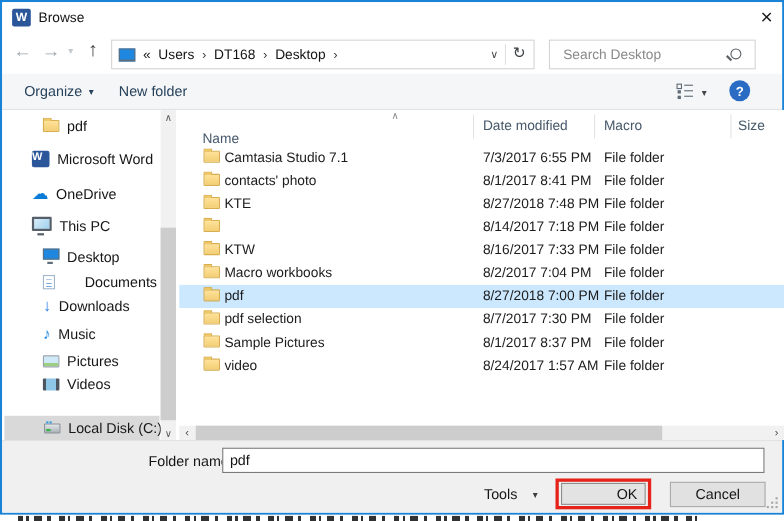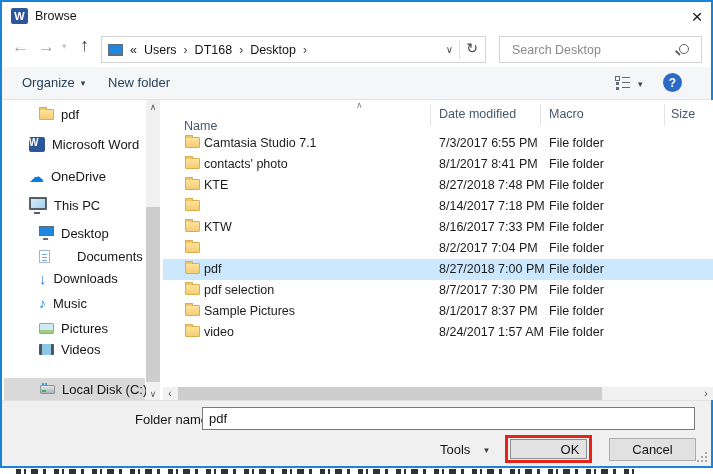--- a/index.html
+++ b/index.html
@@ -29,21 +29,21 @@
   .nav-up{position:absolute;left:78px;top:3px;font-size:18px;color:#3f4447;}
   .addrbox{position:absolute;left:99px;top:4px;width:385px;height:27px;border:1px solid #d4d4d4;
            box-sizing:border-box;background:#fff;display:flex;align-items:center;padding-left:6px;}
   .addr-loc-icon{width:13px;height:9px;background:#1f87e0;border:1px solid #5d6f7d;
                  border-bottom-width:2px;margin-right:7px;}
   .crumb{font-size:12.5px;color:#141414;margin-right:7px;white-space:nowrap;}
   .crumb-sep{font-size:12px;color:#3c3c3c;margin-right:7px;}
   .addr-chevron{position:absolute;right:32px;top:7px;font-size:10px;color:#4a4a4a;}
   .addr-div{position:absolute;right:25px;top:3px;width:1px;height:19px;background:#e0e0e0;}
   .addr-refresh{position:absolute;right:4px;top:3px;font-size:14px;color:#3f4447;width:18px;text-align:center;}
-  .searchbox{position:absolute;left:497px;top:4px;width:203px;height:27px;border:1px solid #d4d4d4;
+  .searchbox{position:absolute;left:497px;top:4px;width:188px;height:27px;border:1px solid #d4d4d4;
              box-sizing:border-box;background:#fff;}
   .search-ph{position:absolute;left:12px;top:6px;font-size:12.5px;color:#8a8a8a;}
   .mag{position:absolute;right:12px;top:7px;width:8px;height:8px;border:1.5px solid #5c6166;
        border-radius:50%;}
   .mag::after{content:"";position:absolute;left:-5px;top:7px;width:6px;height:1.5px;background:#5c6166;
               transform:rotate(45deg);}
 
   
   .toolbar{position:absolute;left:0;top:65px;width:709px;height:33px;background:#f5f6f7;
            border-bottom:1px solid #e2e3e4;box-sizing:border-box;}
@@ -287,20 +287,21 @@
         </div>
         <div class="frow" style="top: 117px;">
           <span class="ic icon-folder"></span>
           <span class="cell-name">KTW</span>
           <span class="cell-date">8/16/2017 7:33 PM</span>
           <span class="cell-type">File folder</span>
           <span class="cell-size"></span>
         </div>
         <div class="frow" style="top: 138px;">
           <span class="ic icon-folder"></span>
+          <span class="cell-name">Macro workbooks</span>
           <span class="cell-date">8/2/2017 7:04 PM</span>
           <span class="cell-type">File folder</span>
           <span class="cell-size"></span>
         </div>
         <div class="frow sel" style="top: 159px;">
           <span class="ic icon-folder"></span>
           <span class="cell-name">pdf</span>
           <span class="cell-date">8/27/2018 7:00 PM</span>
           <span class="cell-type">File folder</span>
           <span class="cell-size"></span>

